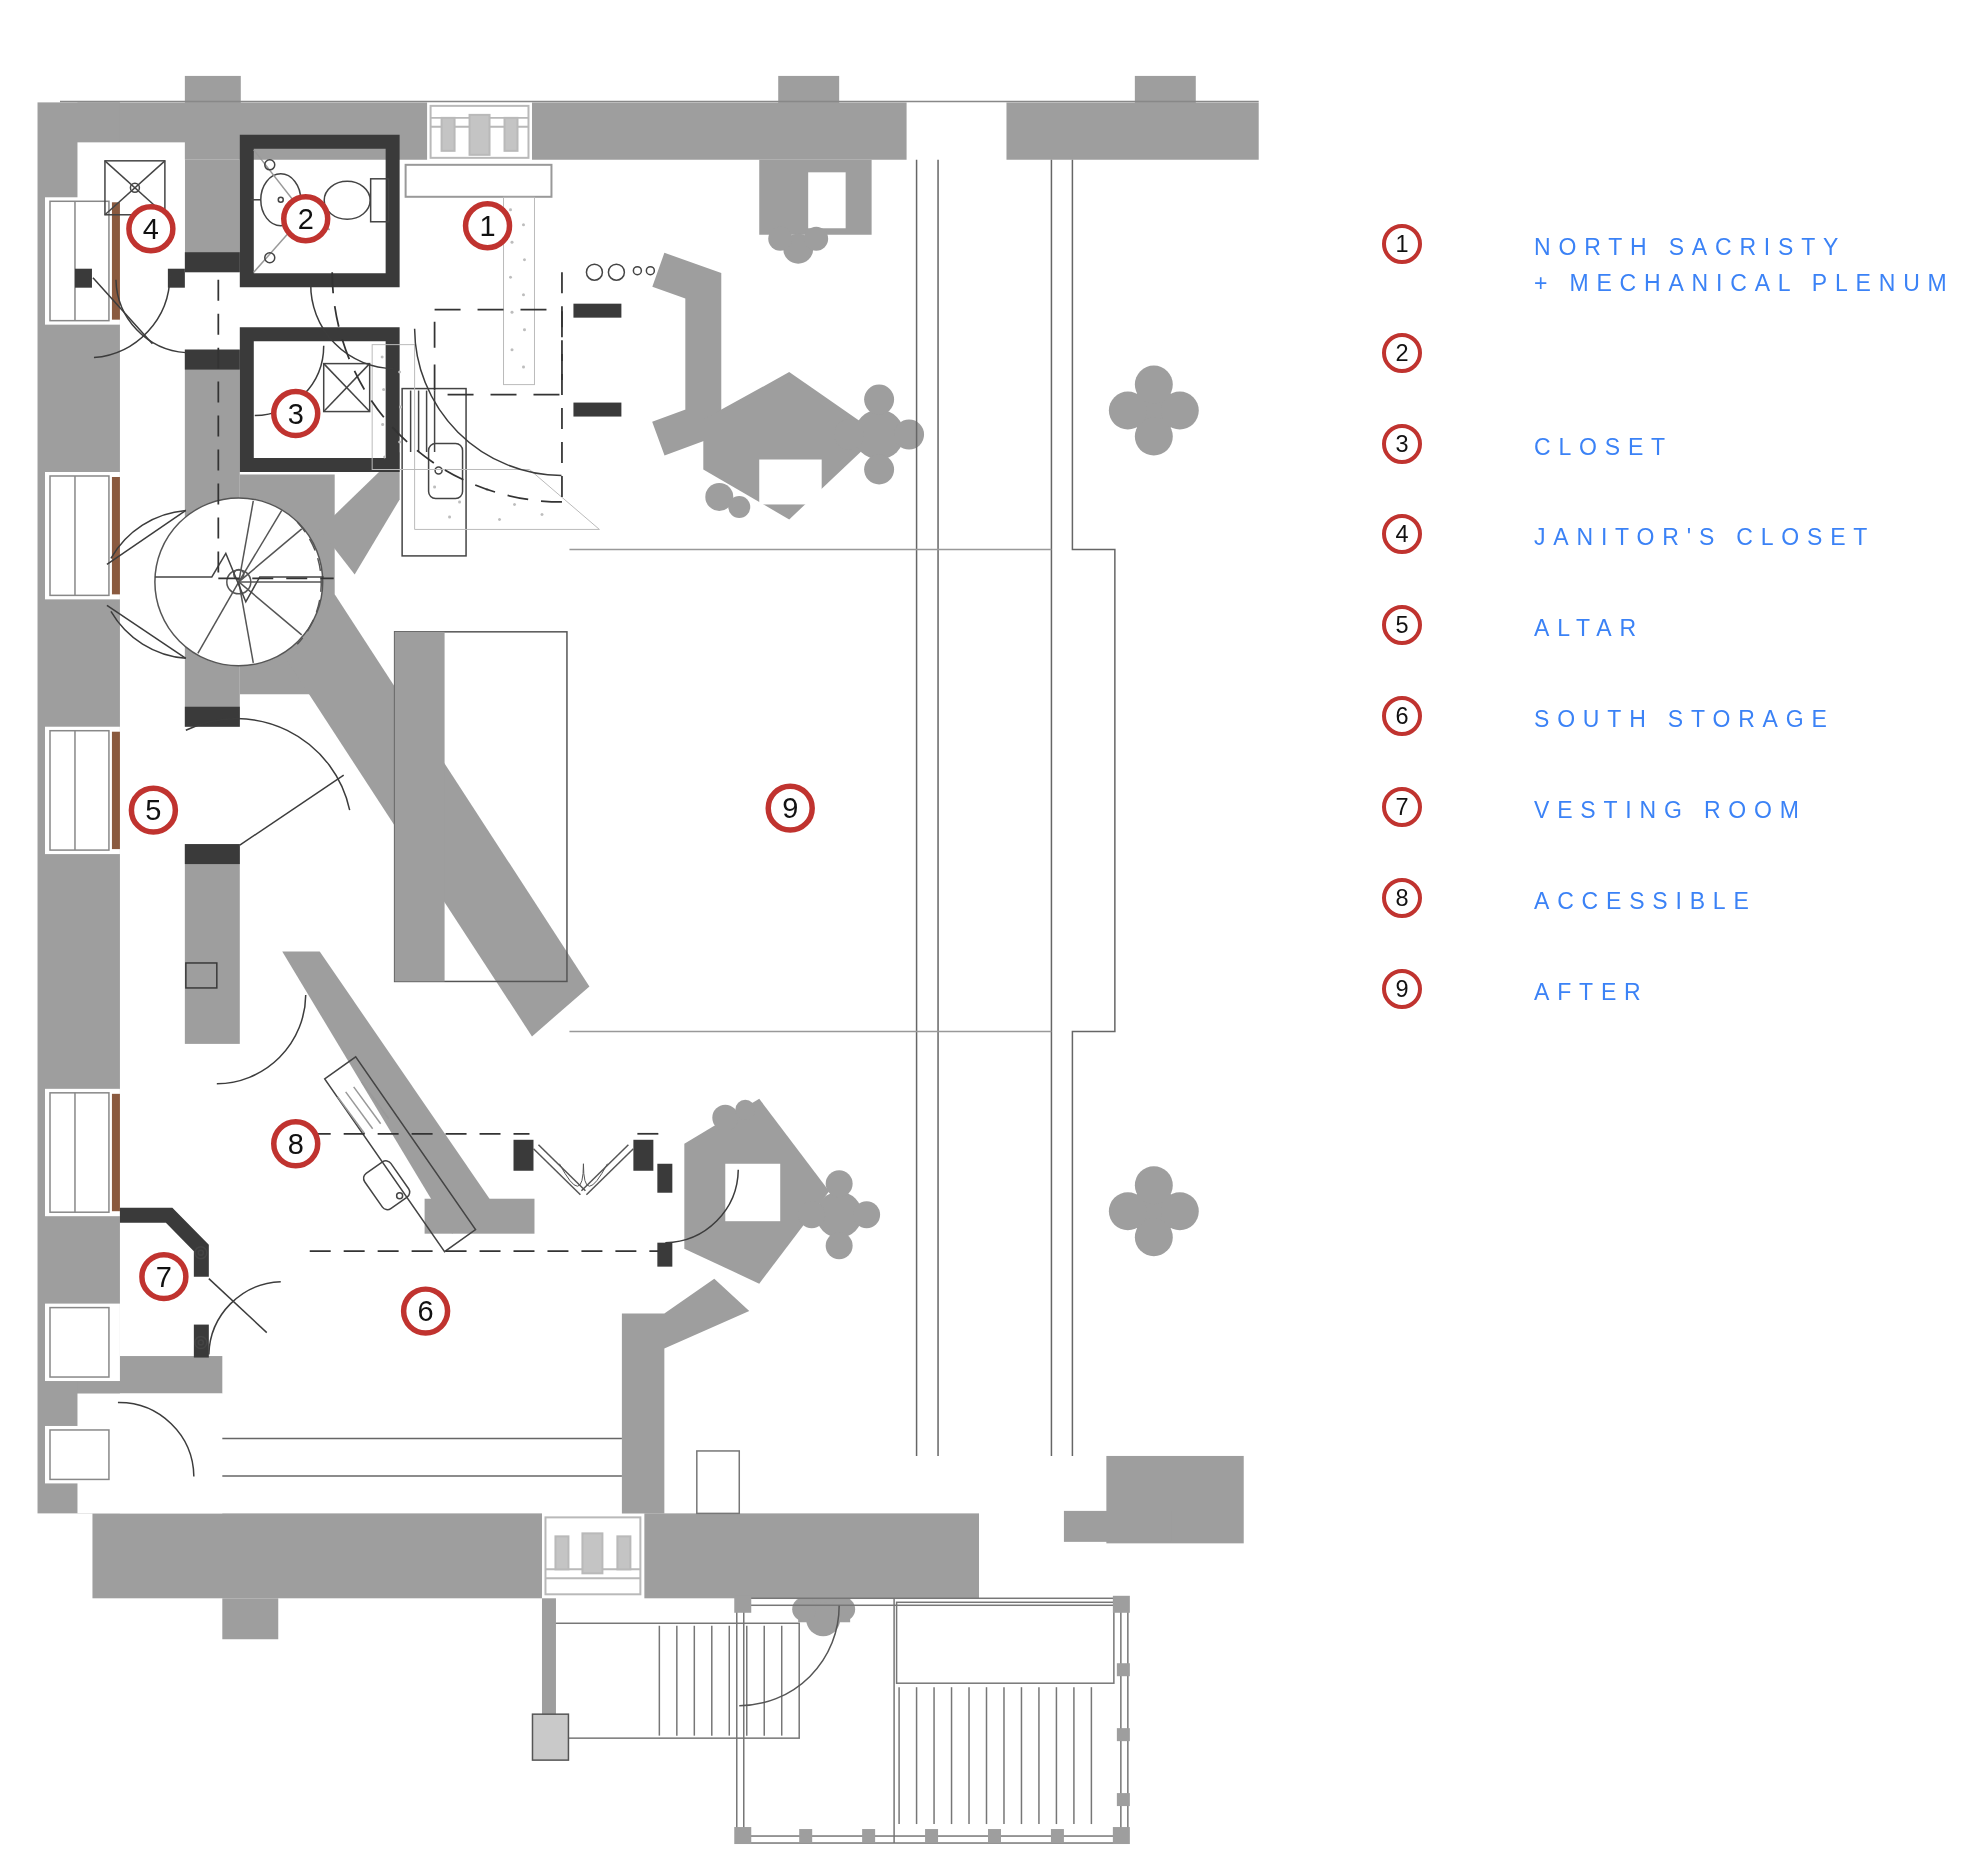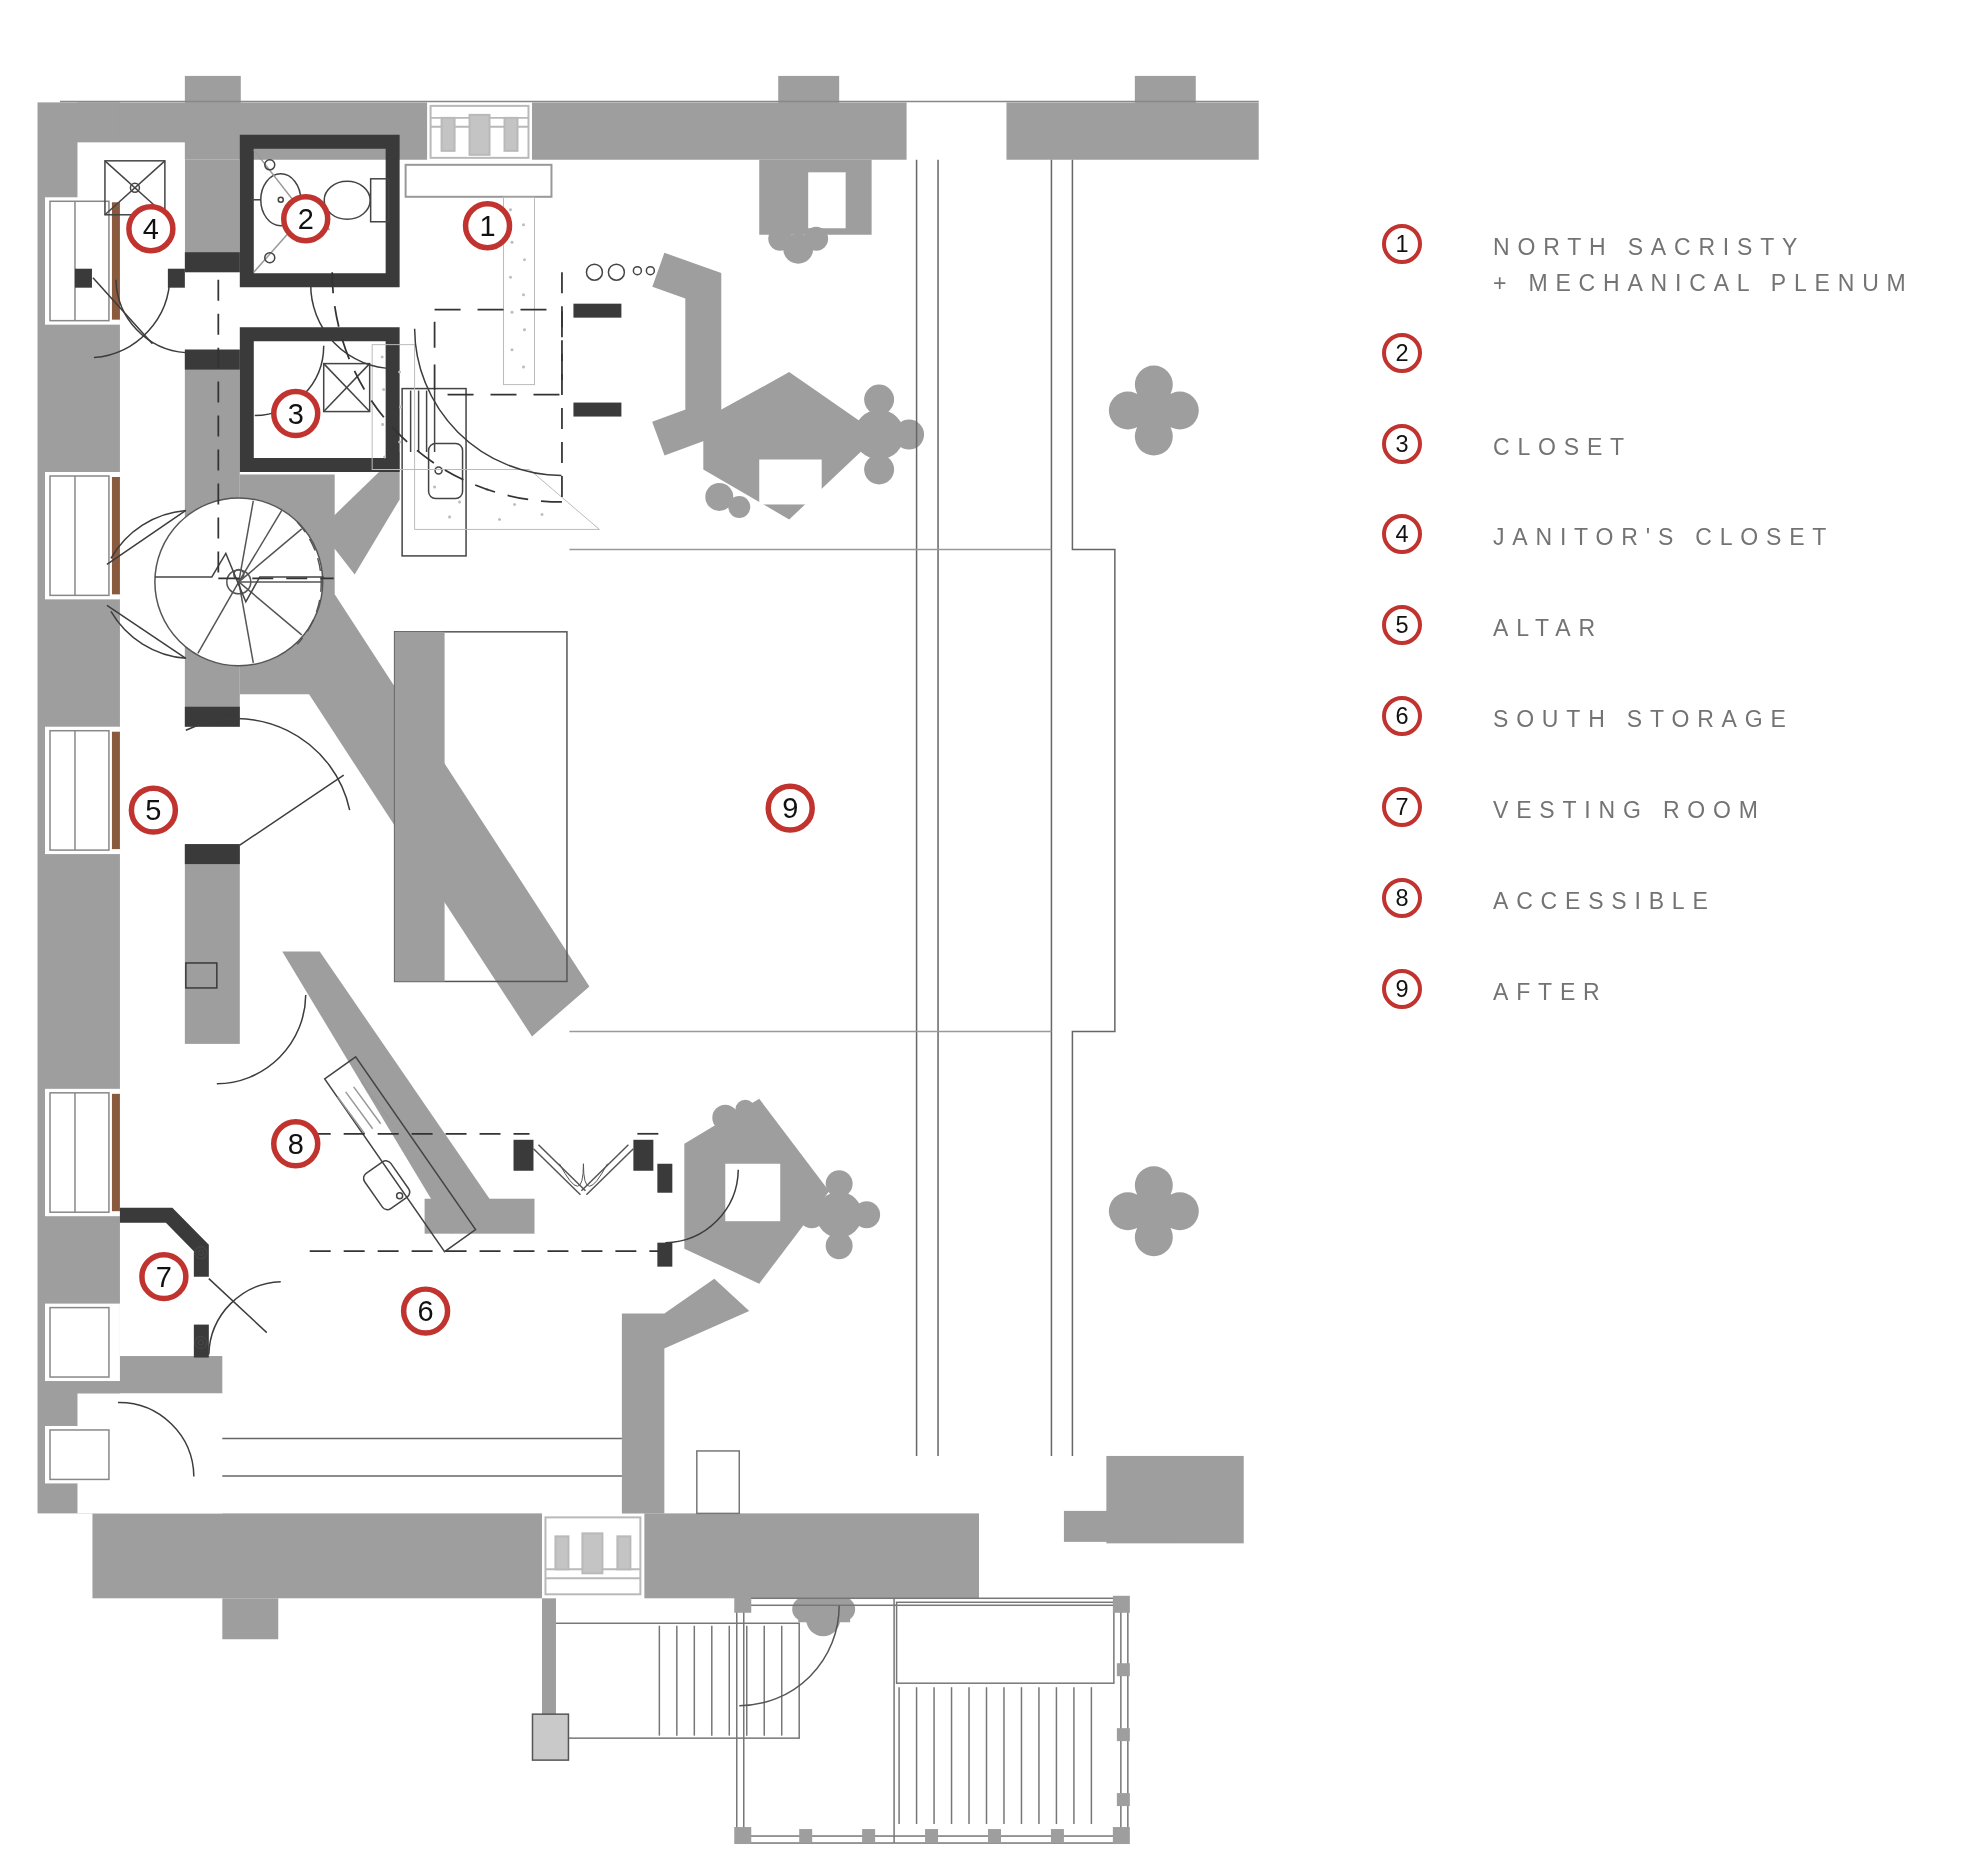--- a/index.html
+++ b/index.html
@@ -3,22 +3,22 @@
 <meta charset="utf-8">
 <style>
   html,body{margin:0;padding:0;background:#ffffff;}
   body{width:1975px;height:1873px;position:relative;font-family:"Liberation Sans",sans-serif;}
   #stage{position:absolute;inset:0;}
   svg{position:absolute;left:0;top:0;}
   .legend-row{position:absolute;display:flex;align-items:flex-start;}
   .legend-circle{box-sizing:border-box;width:40px;height:40px;border-radius:50%;
     border:4.5px solid var(--ring,#c0332f);display:flex;align-items:center;justify-content:center;
     font-size:23.5px;color:#111;background:#fff;flex:0 0 auto;}
-  .legend-label{margin-left:71px;padding-top:6px;font-size:23px;letter-spacing:0.34em;
-    color:#737373;white-space:pre-line;line-height:1.55;}
+  .legend-label{margin-left:112px;padding-top:6px;font-size:23px;letter-spacing:0.34em;
+    color:#3b82f6;white-space:pre-line;line-height:1.55;}
   #after-caption{position:absolute;left:1143px;top:1888px;font-size:23.5px;letter-spacing:0.34em;color:#111;}
   .marker-num{font-size:58px;fill:#111;}
 </style>
 </head>
 <body>
 
 <div id="stage">
 
 <svg id="plan-svg" width="1975" height="1873" viewBox="0 0 3954 3750">
 

